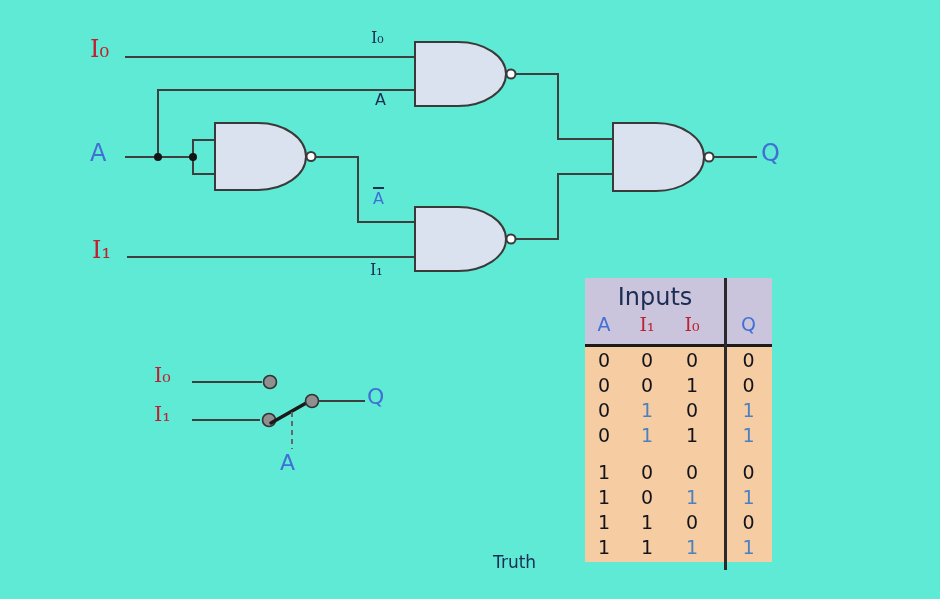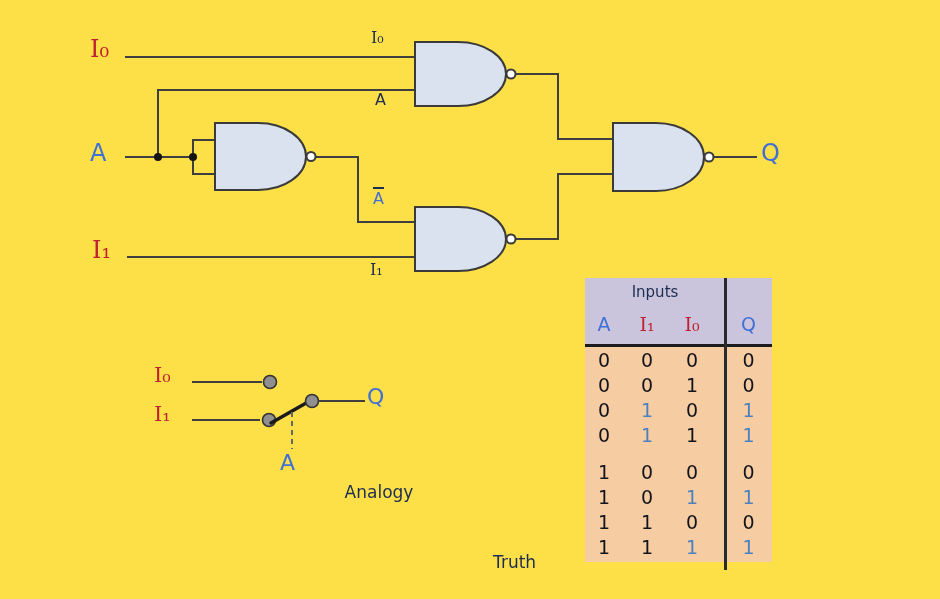--- a/index.html
+++ b/index.html
@@ -1,17 +1,17 @@
 <!DOCTYPE html>
 <html style="--red: #c01f2f; --blue: #4170d4; --navy: #1c2c52; --gate-fill: #dbe2ef; --gate-stroke: #3a3a3a; --wire: #3f3f3f; --table-header-bg: #cac5dc; --table-body-bg: #f6cda2; --digit-dark: #13131b; --digit-blue: #4c80c0;"><head>
 <meta charset="utf-8">
 <style>
   html,body{margin:0;padding:0;background:#fff;}
   #canvas{
-    position:relative;width:940px;height:599px;background:#fde047;overflow:hidden;
+    position:relative;width:940px;height:599px;background:#5eead4;overflow:hidden;
     font-family:"DejaVu Sans","Liberation Sans",sans-serif;
   }
   svg{position:absolute;left:0;top:0;}
   .gate{fill:var(--gate-fill);stroke:var(--gate-stroke);stroke-width:2;}
   .wire{fill:none;stroke:var(--wire);stroke-width:2;}
   .bubble{fill:#ffffff;stroke:var(--gate-stroke);stroke-width:2;}
   .jdot{fill:#141414;stroke:none;}
   .swdot{fill:#8f8f8f;stroke:#333333;stroke-width:1.6;}
   .lever{fill:none;stroke:#1a1a1a;stroke-width:3.5;stroke-linecap:round;}
   .dash{fill:none;stroke:#666666;stroke-width:2;stroke-dasharray:5 4;}
@@ -21,21 +21,21 @@
   .blue{color:var(--blue);}
   .navy{color:var(--navy);}
   .big{font-size:24px;}
   .pin{font-size:16px;}
   .cap{font-size:17px;line-height:25px;color:var(--navy);}
   .swlbl{font-size:21px;}
   .overline{text-decoration:overline;text-decoration-color:var(--navy);text-decoration-thickness:2px;}
   
   #truth-table{position:absolute;left:585px;top:278px;width:187px;height:284px;}
   #tt-header{position:absolute;left:0;top:0;width:187px;height:66px;background:var(--table-header-bg);}
-  #tt-inputs{position:absolute;left:0;top:5px;width:140px;text-align:center;font-size:15px;color:var(--navy);}
+  #tt-inputs{position:absolute;left:0;top:5px;width:140px;text-align:center;font-size:24px;color:var(--navy);}
   #tt-cols{position:absolute;left:0;top:31px;width:187px;height:30px;display:grid;grid-template-columns:38px 48px 42px 12px 47px;align-items:center;}
   #tt-sep{position:absolute;left:0;top:66px;width:187px;height:3px;background:#1b1b1b;}
   #tt-divider{position:absolute;left:139px;top:0;width:3px;height:292px;background:#2a2a2a;}
   #tt-body{position:absolute;left:0;top:69px;width:187px;background:var(--table-body-bg);padding-bottom:3px;}
   .tt-row{display:grid;grid-template-columns:38px 48px 42px 12px 47px;height:25px;align-items:center;}
   .tt-cell{text-align:center;font-size:19px;}
   .tt-colhead{font-size:19px;}
   .tt-cell:nth-child(4){grid-column:5;}
   .tt-gap{height:12px;}
 </style>
@@ -87,21 +87,20 @@
   <div class="lbl pin navy" style="left:375px;top:91px">A</div>
   <div class="lbl pin blue overline" style="left:373px;top:190px">A</div>
   <div class="lbl pin navy ser" style="left:370px;top:261px">I₁</div>
 
 
   <div class="lbl swlbl red ser" style="left:154px;top:364px">I₀</div>
   <div class="lbl swlbl red ser" style="left:154px;top:403px">I₁</div>
   <div class="lbl swlbl blue" style="left:367px;top:385px;font-size:22px">Q</div>
   <div class="lbl swlbl blue" style="left:280px;top:451px;font-size:22px">A</div>
   <div class="lbl cap" style="left:327px;top:425px;width:104px;text-align:center;line-height:27px">
-    <div>Analogy</div>
   </div>
 
   <div class="lbl cap" style="left:493px;top:500px">
     <div>Truth</div>
     
   </div>
 
   <div id="truth-table">
     <div id="tt-header">
       <div id="tt-inputs">Inputs</div>

